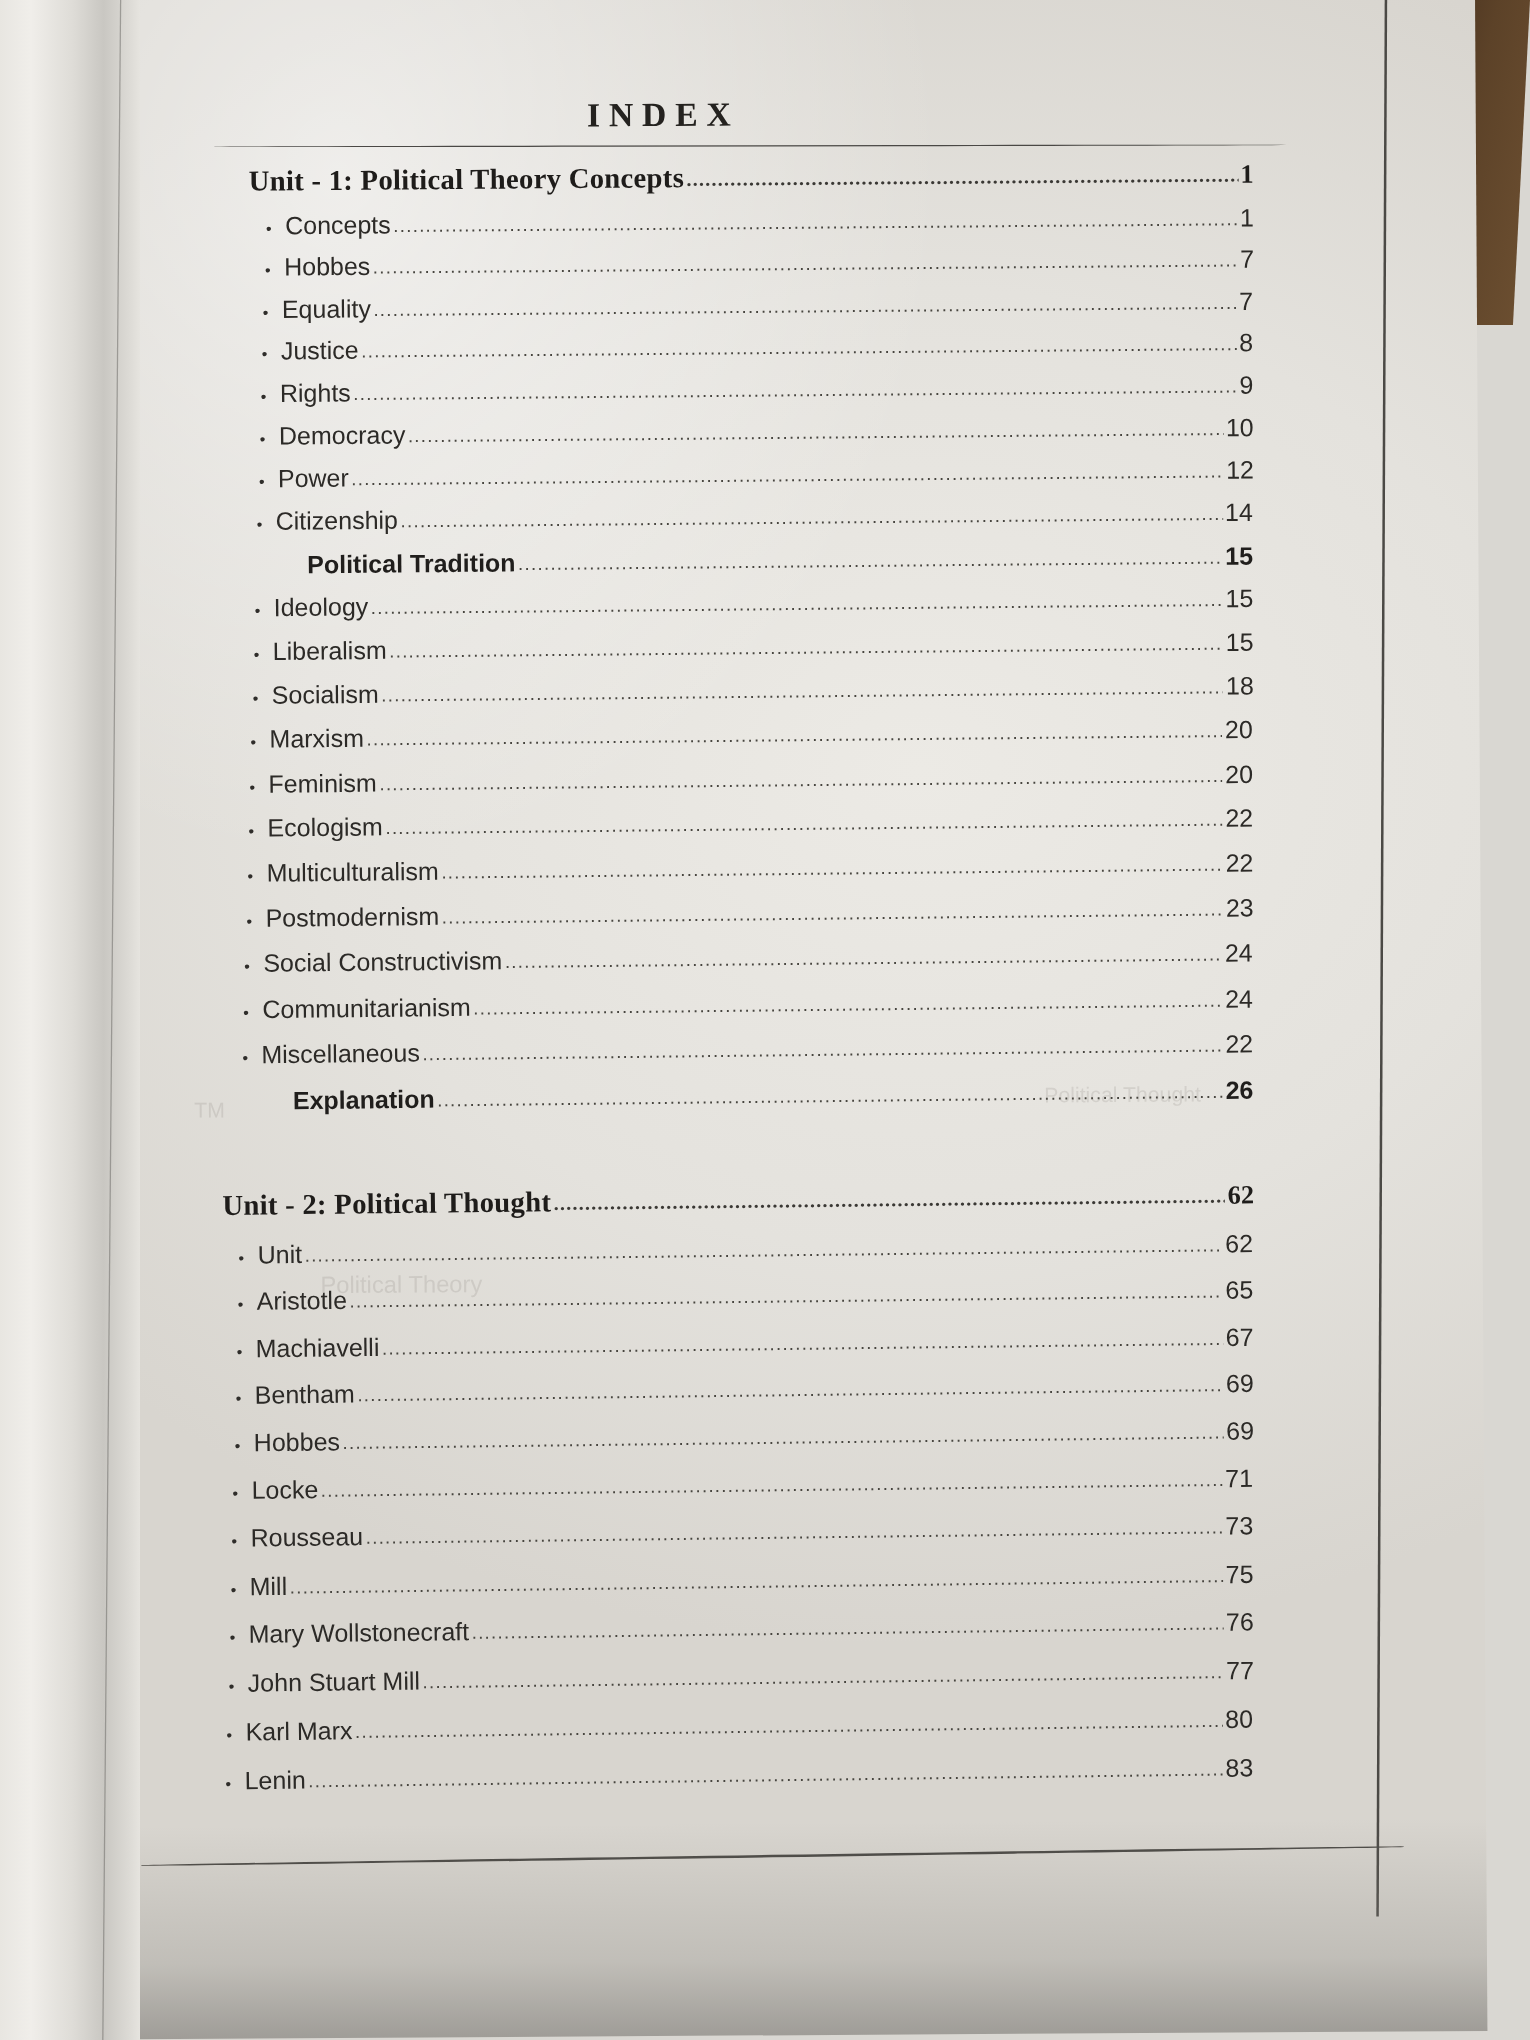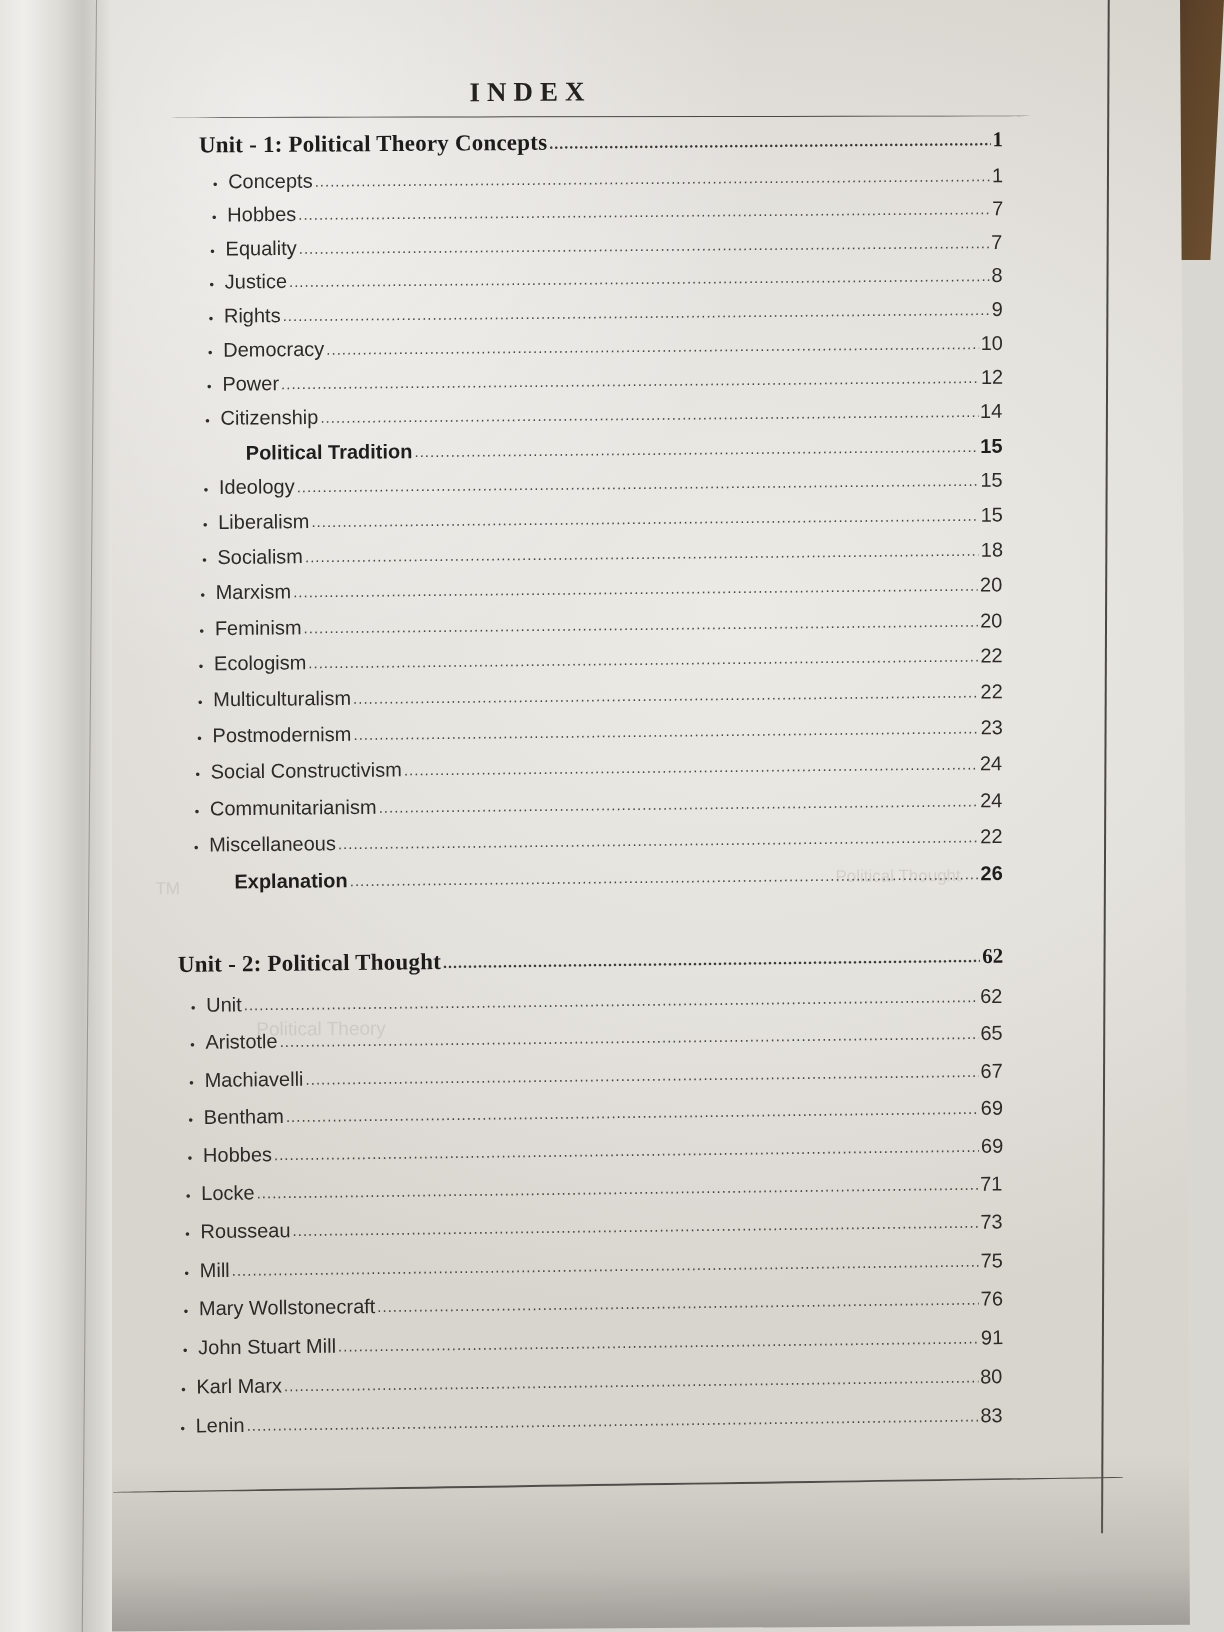--- a/index.html
+++ b/index.html
@@ -440,21 +440,21 @@
           <div class="row item" style="margin-left: 164.8px; width: 830.114px; height: 38.7571px; transform: rotate(-0.366deg); font-size: 1.04871em;">
             <span class="bullet">•</span>
             <span class="label">Mary Wollstonecraft</span>
             <span class="leader">............................................................................................................................................................................................................................</span>
             <span class="pageno">76</span>
           </div>
           <div class="row item" style="margin-left: 163.6px; width: 831.086px; height: 38.9429px; transform: rotate(-0.374deg); font-size: 1.05029em;">
             <span class="bullet">•</span>
             <span class="label">John Stuart Mill</span>
             <span class="leader">............................................................................................................................................................................................................................</span>
-            <span class="pageno">91</span>
+            <span class="pageno">77</span>
           </div>
           <div class="row item" style="margin-left: 162.4px; width: 832.057px; height: 39.1286px; transform: rotate(-0.383deg); font-size: 1.05186em;">
             <span class="bullet">•</span>
             <span class="label">Karl Marx</span>
             <span class="leader">............................................................................................................................................................................................................................</span>
             <span class="pageno">80</span>
           </div>
           <div class="row item" style="margin-left: 161.2px; width: 833.029px; height: 39.3143px; transform: rotate(-0.391deg); font-size: 1.05343em;">
             <span class="bullet">•</span>
             <span class="label">Lenin</span>

